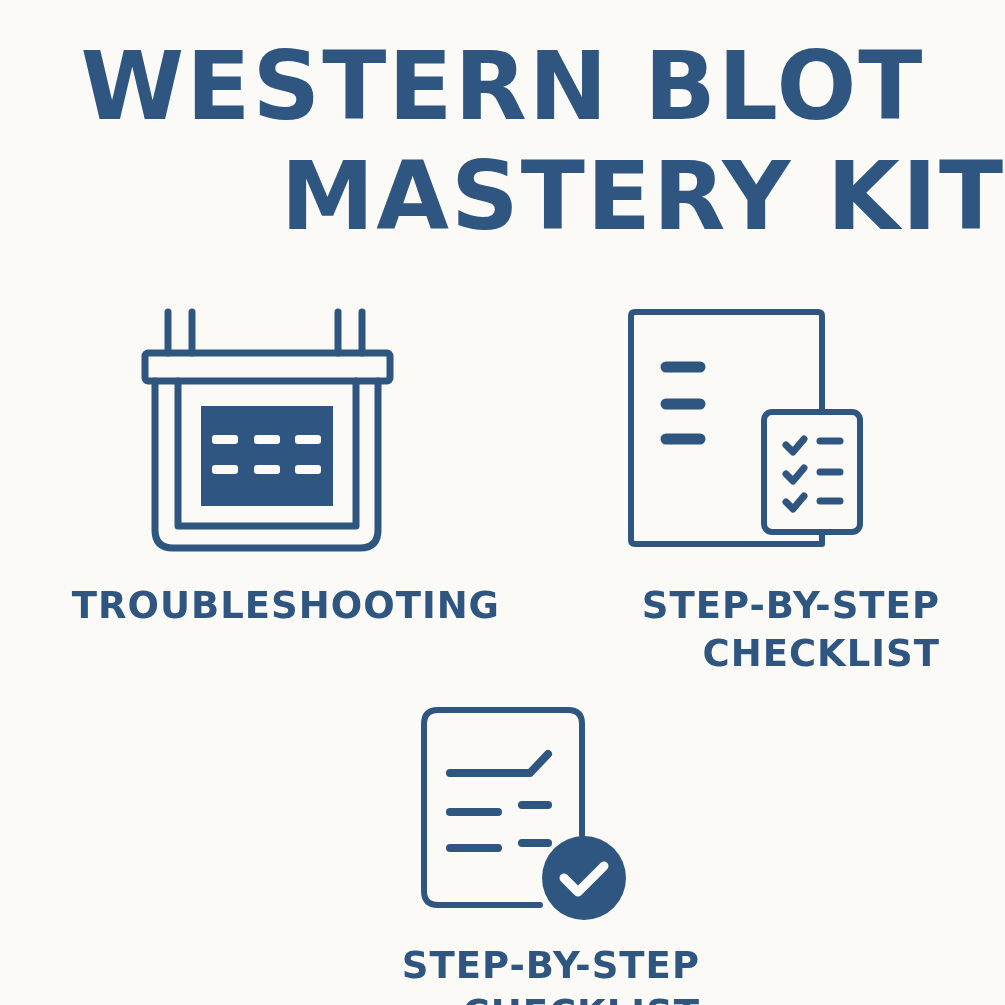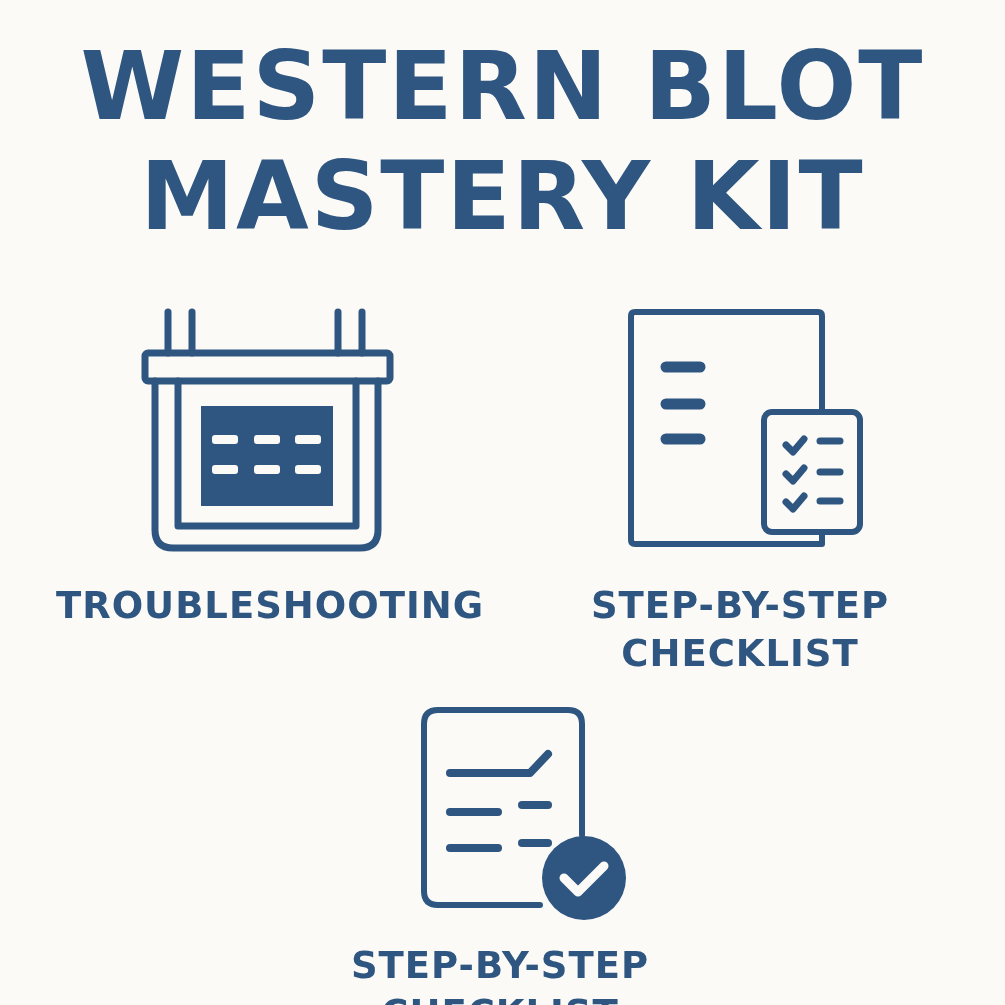--- a/index.html
+++ b/index.html
@@ -9,24 +9,24 @@
     position:relative;
     font-family:"DejaVu Sans", "Liberation Sans", sans-serif;
     color:#2e5680;
   }
   .title {
     position:absolute; left:0; width:1005px; text-align:center;
     font-weight:bold; font-size:94px; letter-spacing:2px; line-height:1;
     color:#2e5680;
   }
   .t1 { top:40px; }
-  .t2 { top:150px; }
+  .t2 { top:150px;text-align:right; }
   .icon { position:absolute; }
   .label {
-    position:absolute; text-align:center; font-weight:bold;
+    position:absolute; text-align:right; font-weight:bold;
     font-size:37px; line-height:48px; color:#2e5680; letter-spacing:1px;
   }
 </style>
 </head>
 <body>
 
 <div>
   <div class="title t1">WESTERN BLOT</div>
   <div class="title t2">MASTERY KIT</div>
 </div>

